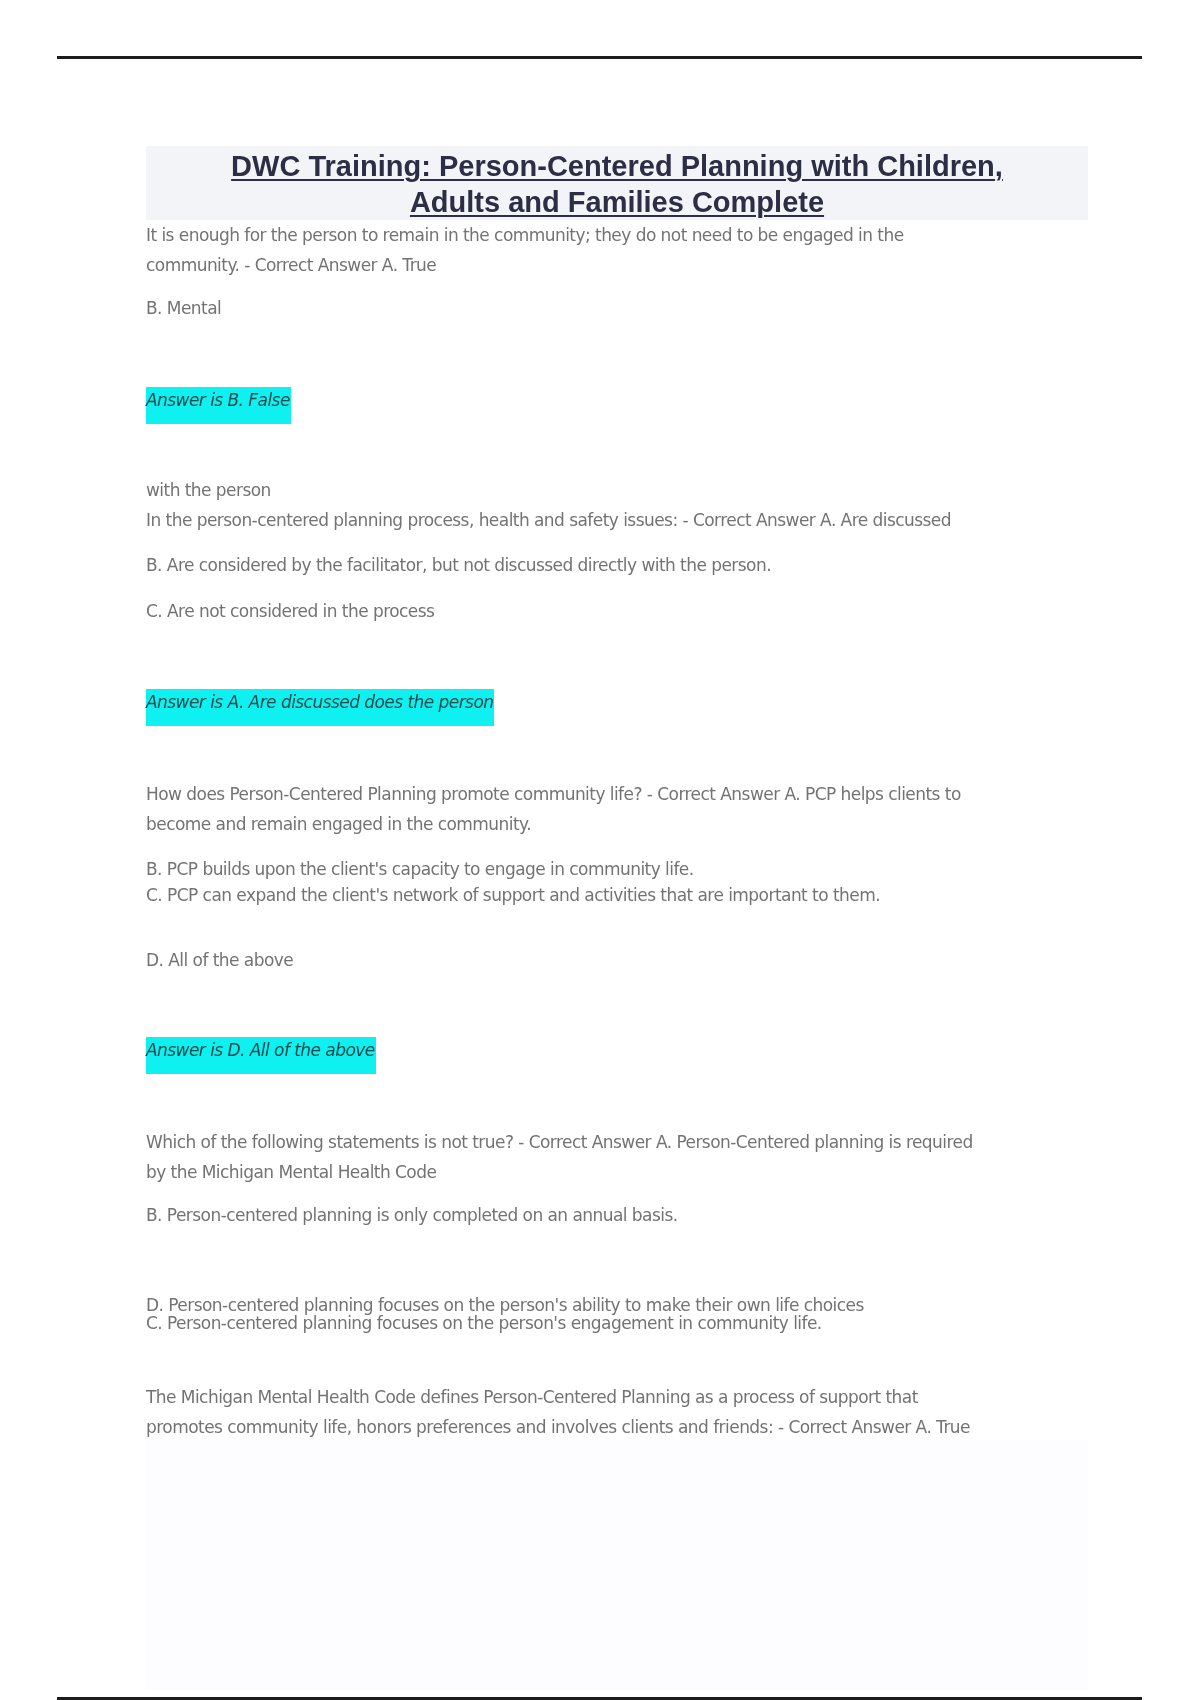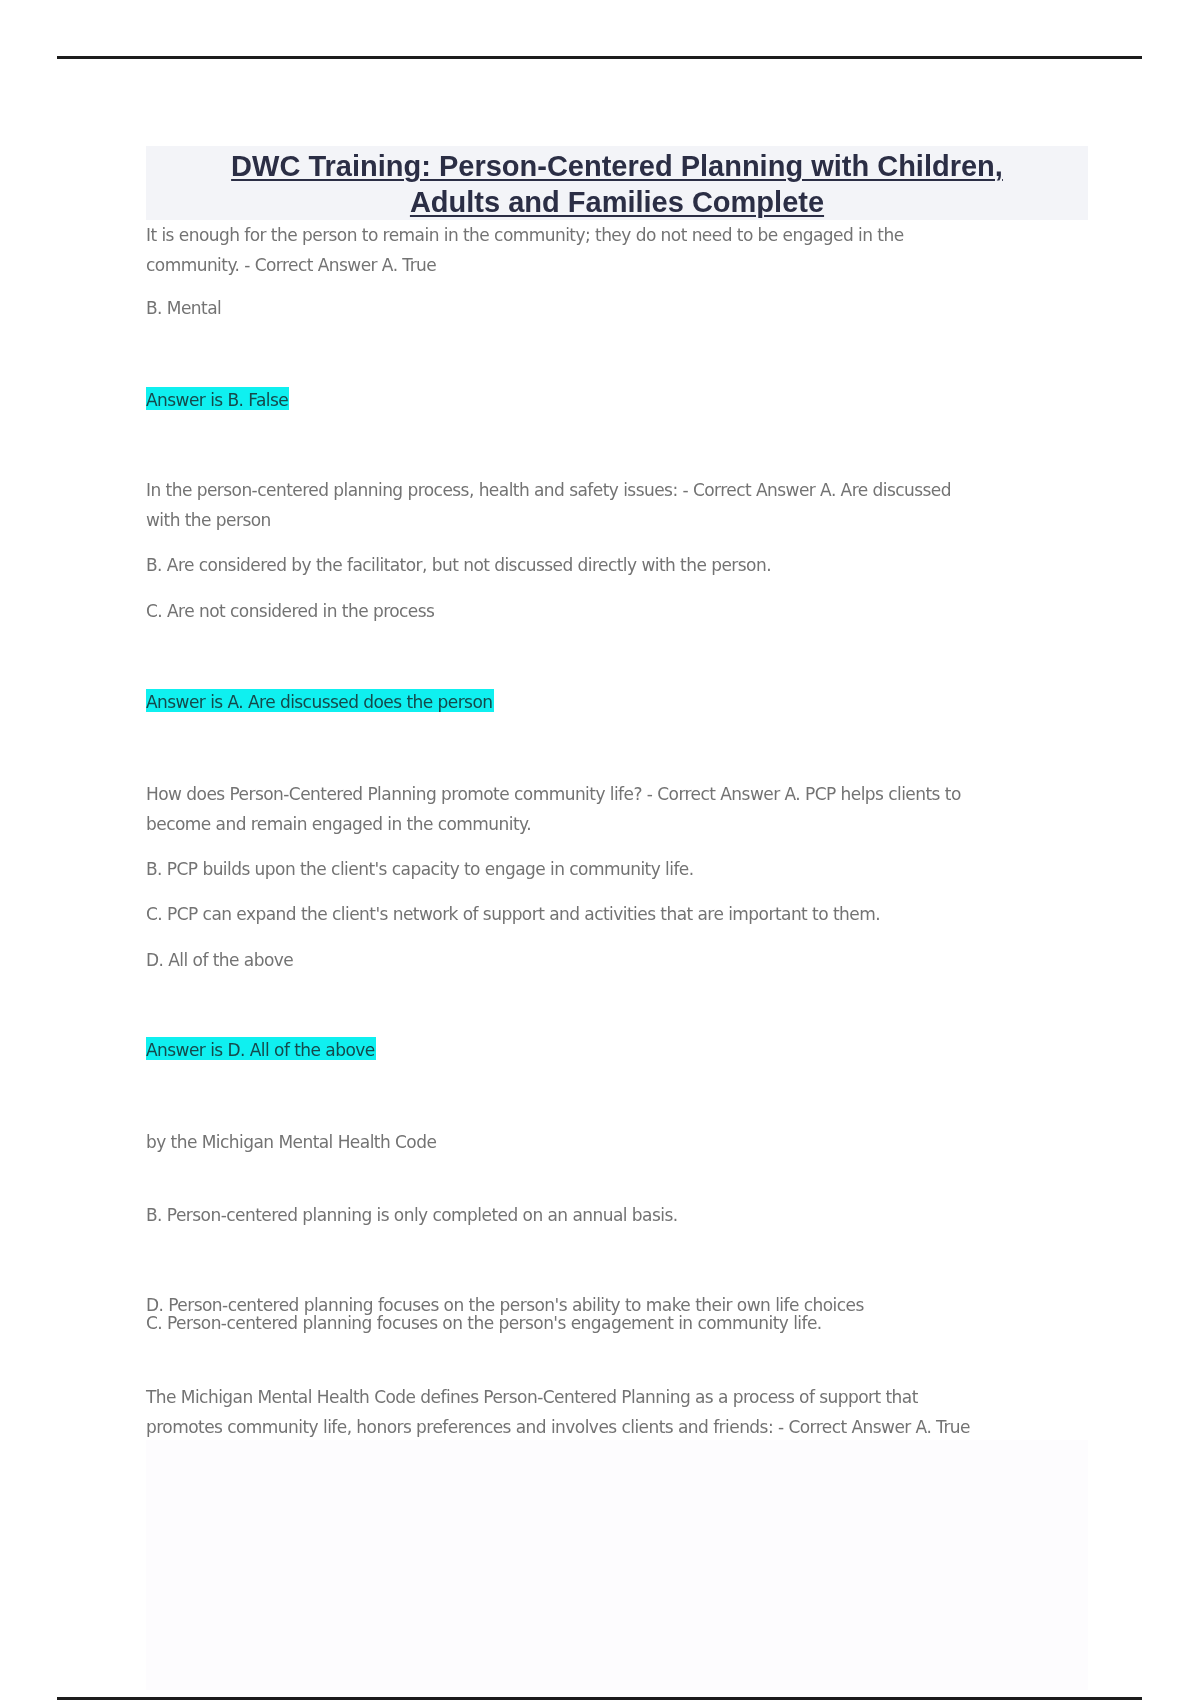--- a/index.html
+++ b/index.html
@@ -23,24 +23,25 @@
       position: absolute; left: 146px; top: 1440px; width: 942px; height: 250px;
       background: #fdfcfe;
     }
     .p {
       position: absolute; left: 146px; width: 942px;
       font-family: "DejaVu Sans", sans-serif; font-size: 17px; line-height: 30px;
       letter-spacing: -0.55px; color: #737373; margin: 0; white-space: nowrap;
     }
     .p .l { display: block; }
     .hl {
-      position: absolute; left: 146px; height: 23px;
+      position: absolute; left: 146px; height: 37px;
       font-family: "DejaVu Sans", sans-serif; font-size: 17px; line-height: 27px;
       letter-spacing: -0.55px; color: #15494b; background: #0ff0f0; padding: 0 1px 0 0;
       white-space: nowrap;
+      font-style: italic;
     }
   </style>
 </head>
 <body>
 
 <div class="rule top"></div>
 
 <div class="title-box">
   <h1 class="title">
     <span>DWC Training: Person-Centered Planning with Children,</span><br>
@@ -49,37 +50,38 @@
 </div>
 
 <div class="p" style="top:220px">
   <span class="l">It is enough for the person to remain in the community; they do not need to be engaged in the</span>
   <span class="l">community. - Correct Answer A. True</span>
 </div>
 <div class="p" style="top:293px">B. Mental</div>
 <div class="hl" style="top:387px">Answer is B. False</div>
 
 <div class="p" style="top:475px">
+  <span class="l">with the person</span>
   <span class="l">In the person-centered planning process, health and safety issues: - Correct Answer A. Are discussed</span>
-  <span class="l">with the person</span>
 </div>
 <div class="p" style="top:550px">B. Are considered by the facilitator, but not discussed directly with the person.</div>
 <div class="p" style="top:596px">C. Are not considered in the process</div>
 <div class="hl" style="top:689px">Answer is A. Are discussed does the person</div>
 
 <div class="p" style="top:779px">
   <span class="l">How does Person-Centered Planning promote community life? - Correct Answer A. PCP helps clients to</span>
   <span class="l">become and remain engaged in the community.</span>
 </div>
 <div class="p" style="top:854px">B. PCP builds upon the client's capacity to engage in community life.</div>
-<div class="p" style="top:899px">C. PCP can expand the client's network of support and activities that are important to them.</div>
+<div class="p" style="top:880px">C. PCP can expand the client's network of support and activities that are important to them.</div>
 <div class="p" style="top:945px">D. All of the above</div>
 <div class="hl" style="top:1037px">Answer is D. All of the above</div>
 
 <div class="p" style="top:1127px">
+  <span class="l">Which of the following statements is not true? - Correct Answer A. Person-Centered planning is required</span>
   <span class="l">by the Michigan Mental Health Code</span>
 </div>
 <div class="p" style="top:1200px">B. Person-centered planning is only completed on an annual basis.</div>
 <div class="p" style="top:1308px">C. Person-centered planning focuses on the person's engagement in community life.</div>
 <div class="p" style="top:1290px">D. Person-centered planning focuses on the person's ability to make their own life choices</div>
 
 <div class="faint-block"></div>
 <div class="p" style="top:1382px">
   <span class="l">The Michigan Mental Health Code defines Person-Centered Planning as a process of support that</span>
   <span class="l">promotes community life, honors preferences and involves clients and friends: - Correct Answer A. True</span>

